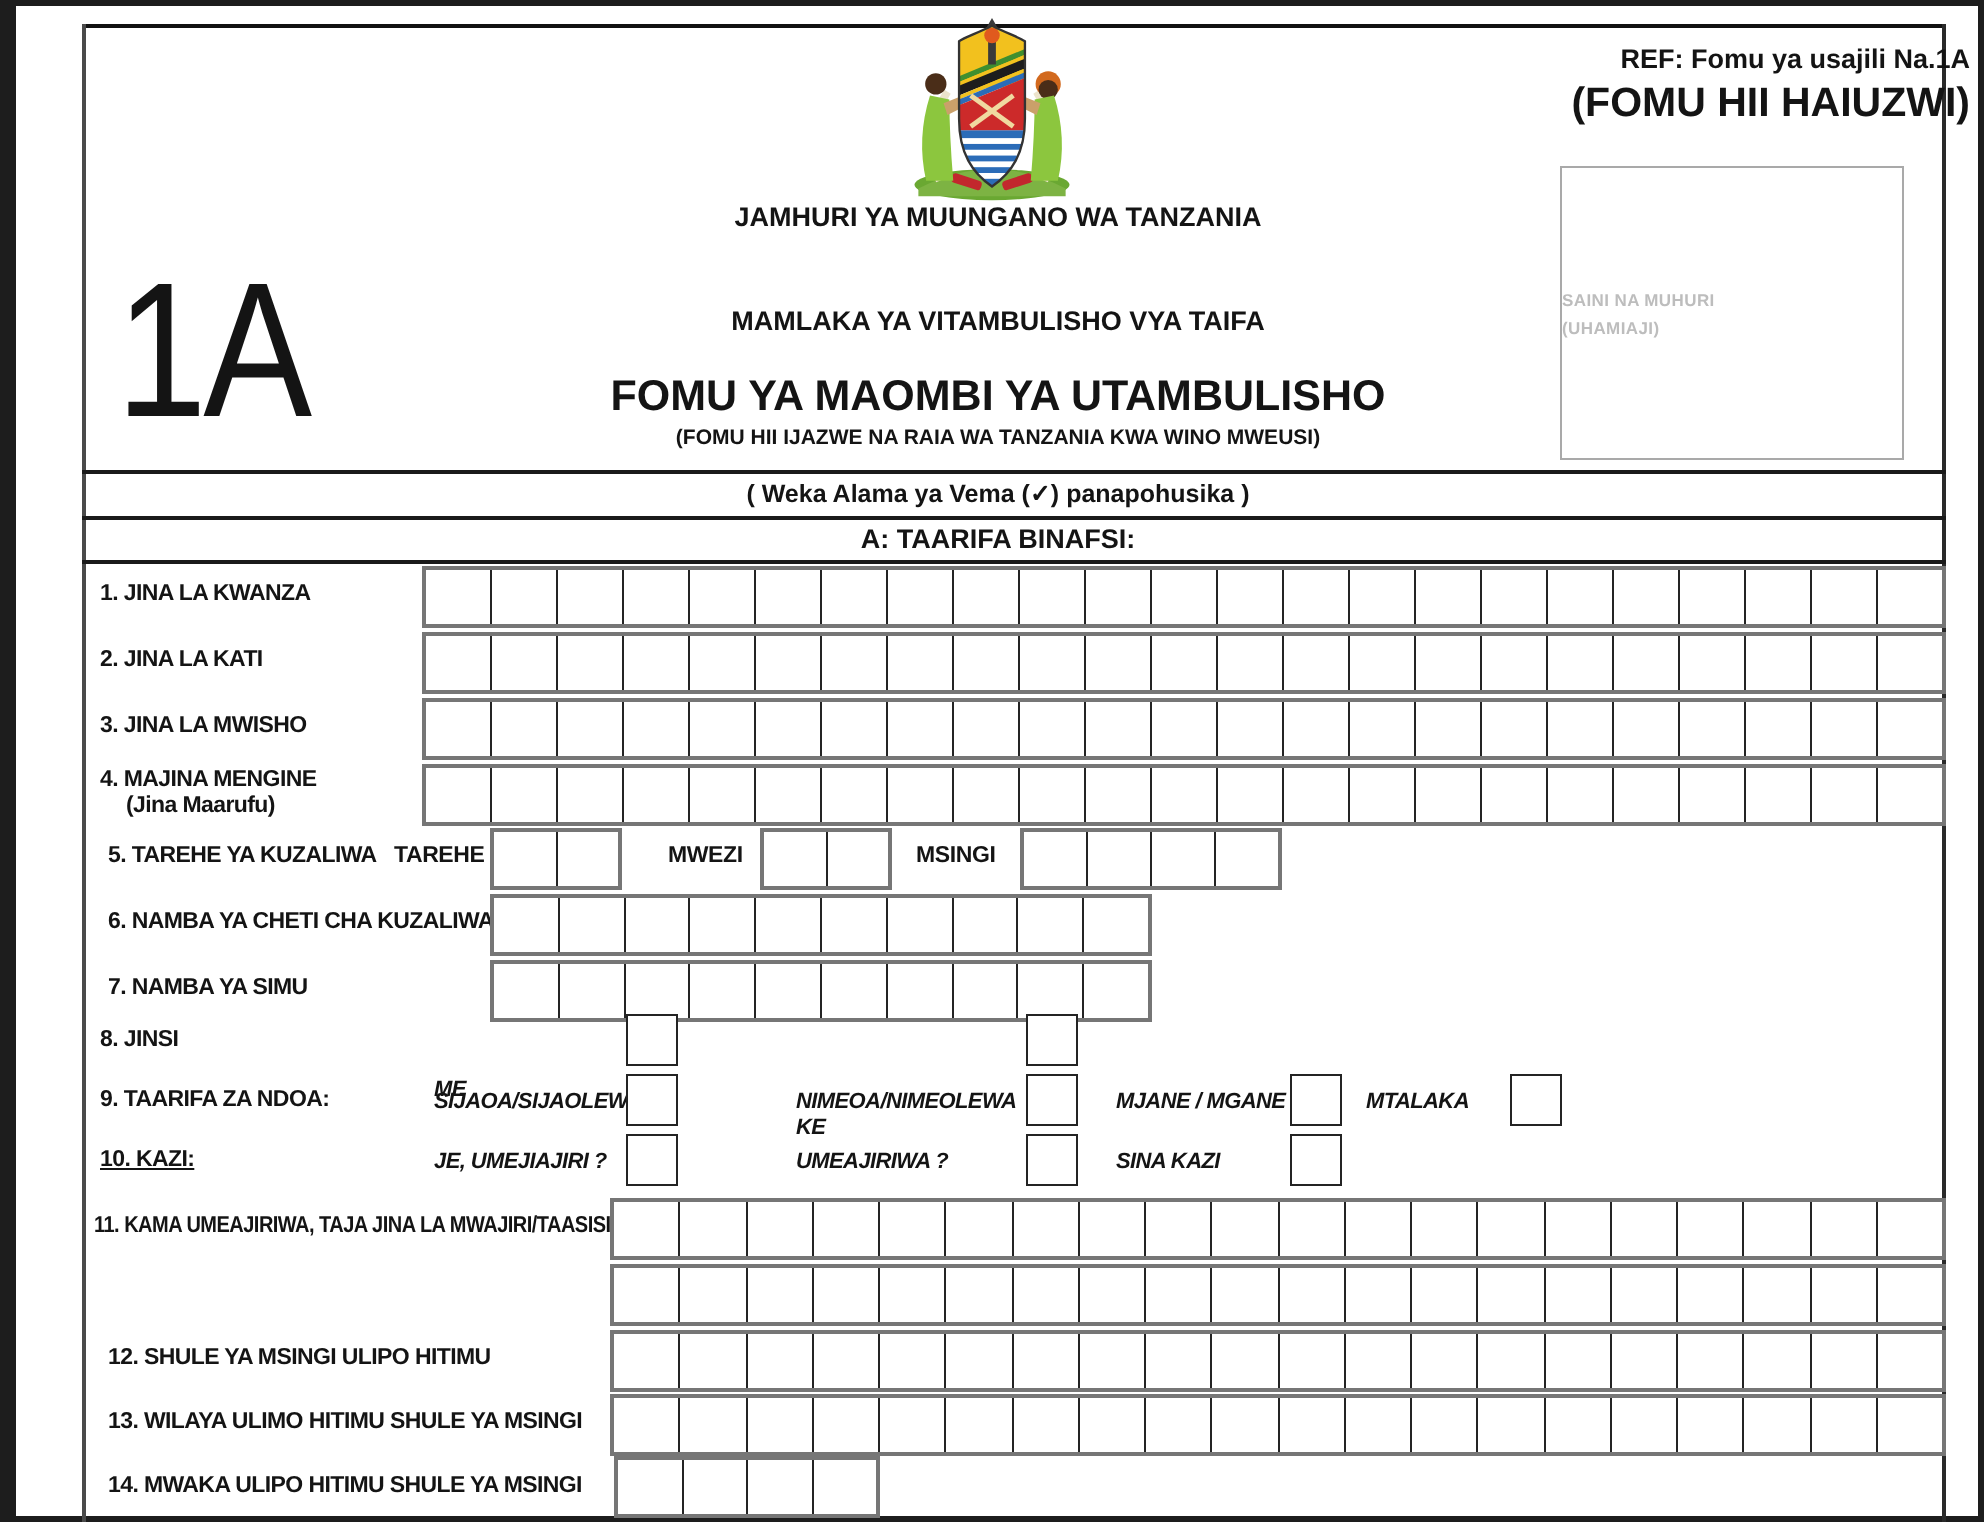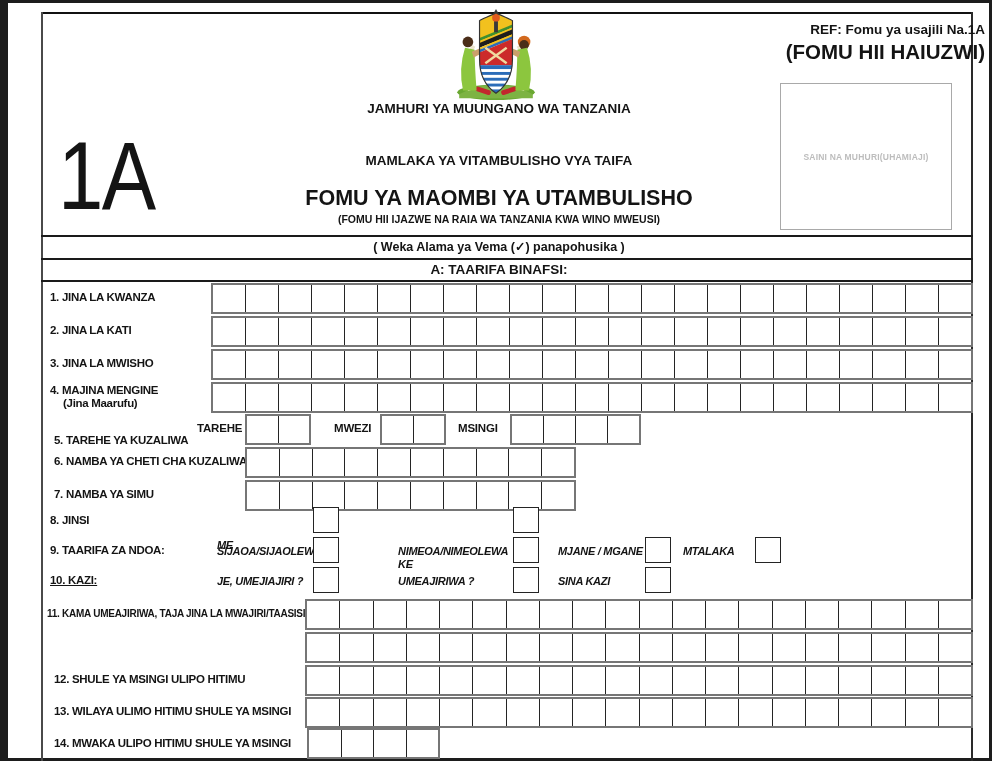--- a/index.html
+++ b/index.html
@@ -16,21 +16,21 @@
   .condense { transform:scaleX(0.87); transform-origin:0 50%; }
   .cells { position:absolute; display:flex; height:31px; box-sizing:border-box;
            border:2px solid #767676; background:#fff; }
   .cell { flex:1; box-sizing:border-box; border-left:1.5px solid #242424; }
   .cell:first-child { border-left:none; }
   .checkbox { position:absolute; width:26px; height:26px; box-sizing:border-box;
               border:1.7px solid #242424; background:#fff; }
   .formcode { position:absolute; left:58px; top:128px; font-size:96px; line-height:1;
               font-weight:normal; transform:scaleX(0.85); transform-origin:0 0; letter-spacing:-2px; }
   .stampbox { position:absolute; left:780px; top:83px; width:172px; height:147px; box-sizing:border-box;
-              border:1px solid #a9a9a9; display:flex; flex-direction:row; align-items:center;
+              border:1px solid #a9a9a9; display:flex; flex-direction:column; align-items:flex-start;
               justify-content:center; color:#bdbdbd; font-size:8.5px; font-weight:bold;
               letter-spacing:0.2px; line-height:14px; }
 </style>
 </head>
 <body>
 
 <div class="screen">
 
   <div class="edge" style="left:0;top:0;width:8px;height:761px;"></div>
   <div class="edge" style="left:0;top:0;width:992px;height:3px;"></div>
@@ -203,21 +203,21 @@
       <div class="cell"></div>
       <div class="cell"></div>
       <div class="cell"></div>
       <div class="cell"></div>
       <div class="cell"></div>
       <div class="cell"></div>
       <div class="cell"></div>
       <div class="cell"></div>
     </div>
 
-  <div class="lbl" style="left:54px;top:422px;margin-top:12px;">5.  TAREHE YA KUZALIWA</div>
+  <div class="lbl" style="left:54px;top:422px;">5.  TAREHE YA KUZALIWA</div>
   <div class="sub-lbl" style="left:197px;top:422px;">TAREHE</div>
   <div class="cells" style="left:245px;top:414px;width:66px;">
       <div class="cell"></div>
       <div class="cell"></div>
     </div>
   <div class="sub-lbl" style="left:334px;top:422px;">MWEZI</div>
   <div class="cells" style="left:380px;top:414px;width:66px;">
       <div class="cell"></div>
       <div class="cell"></div>
     </div>

